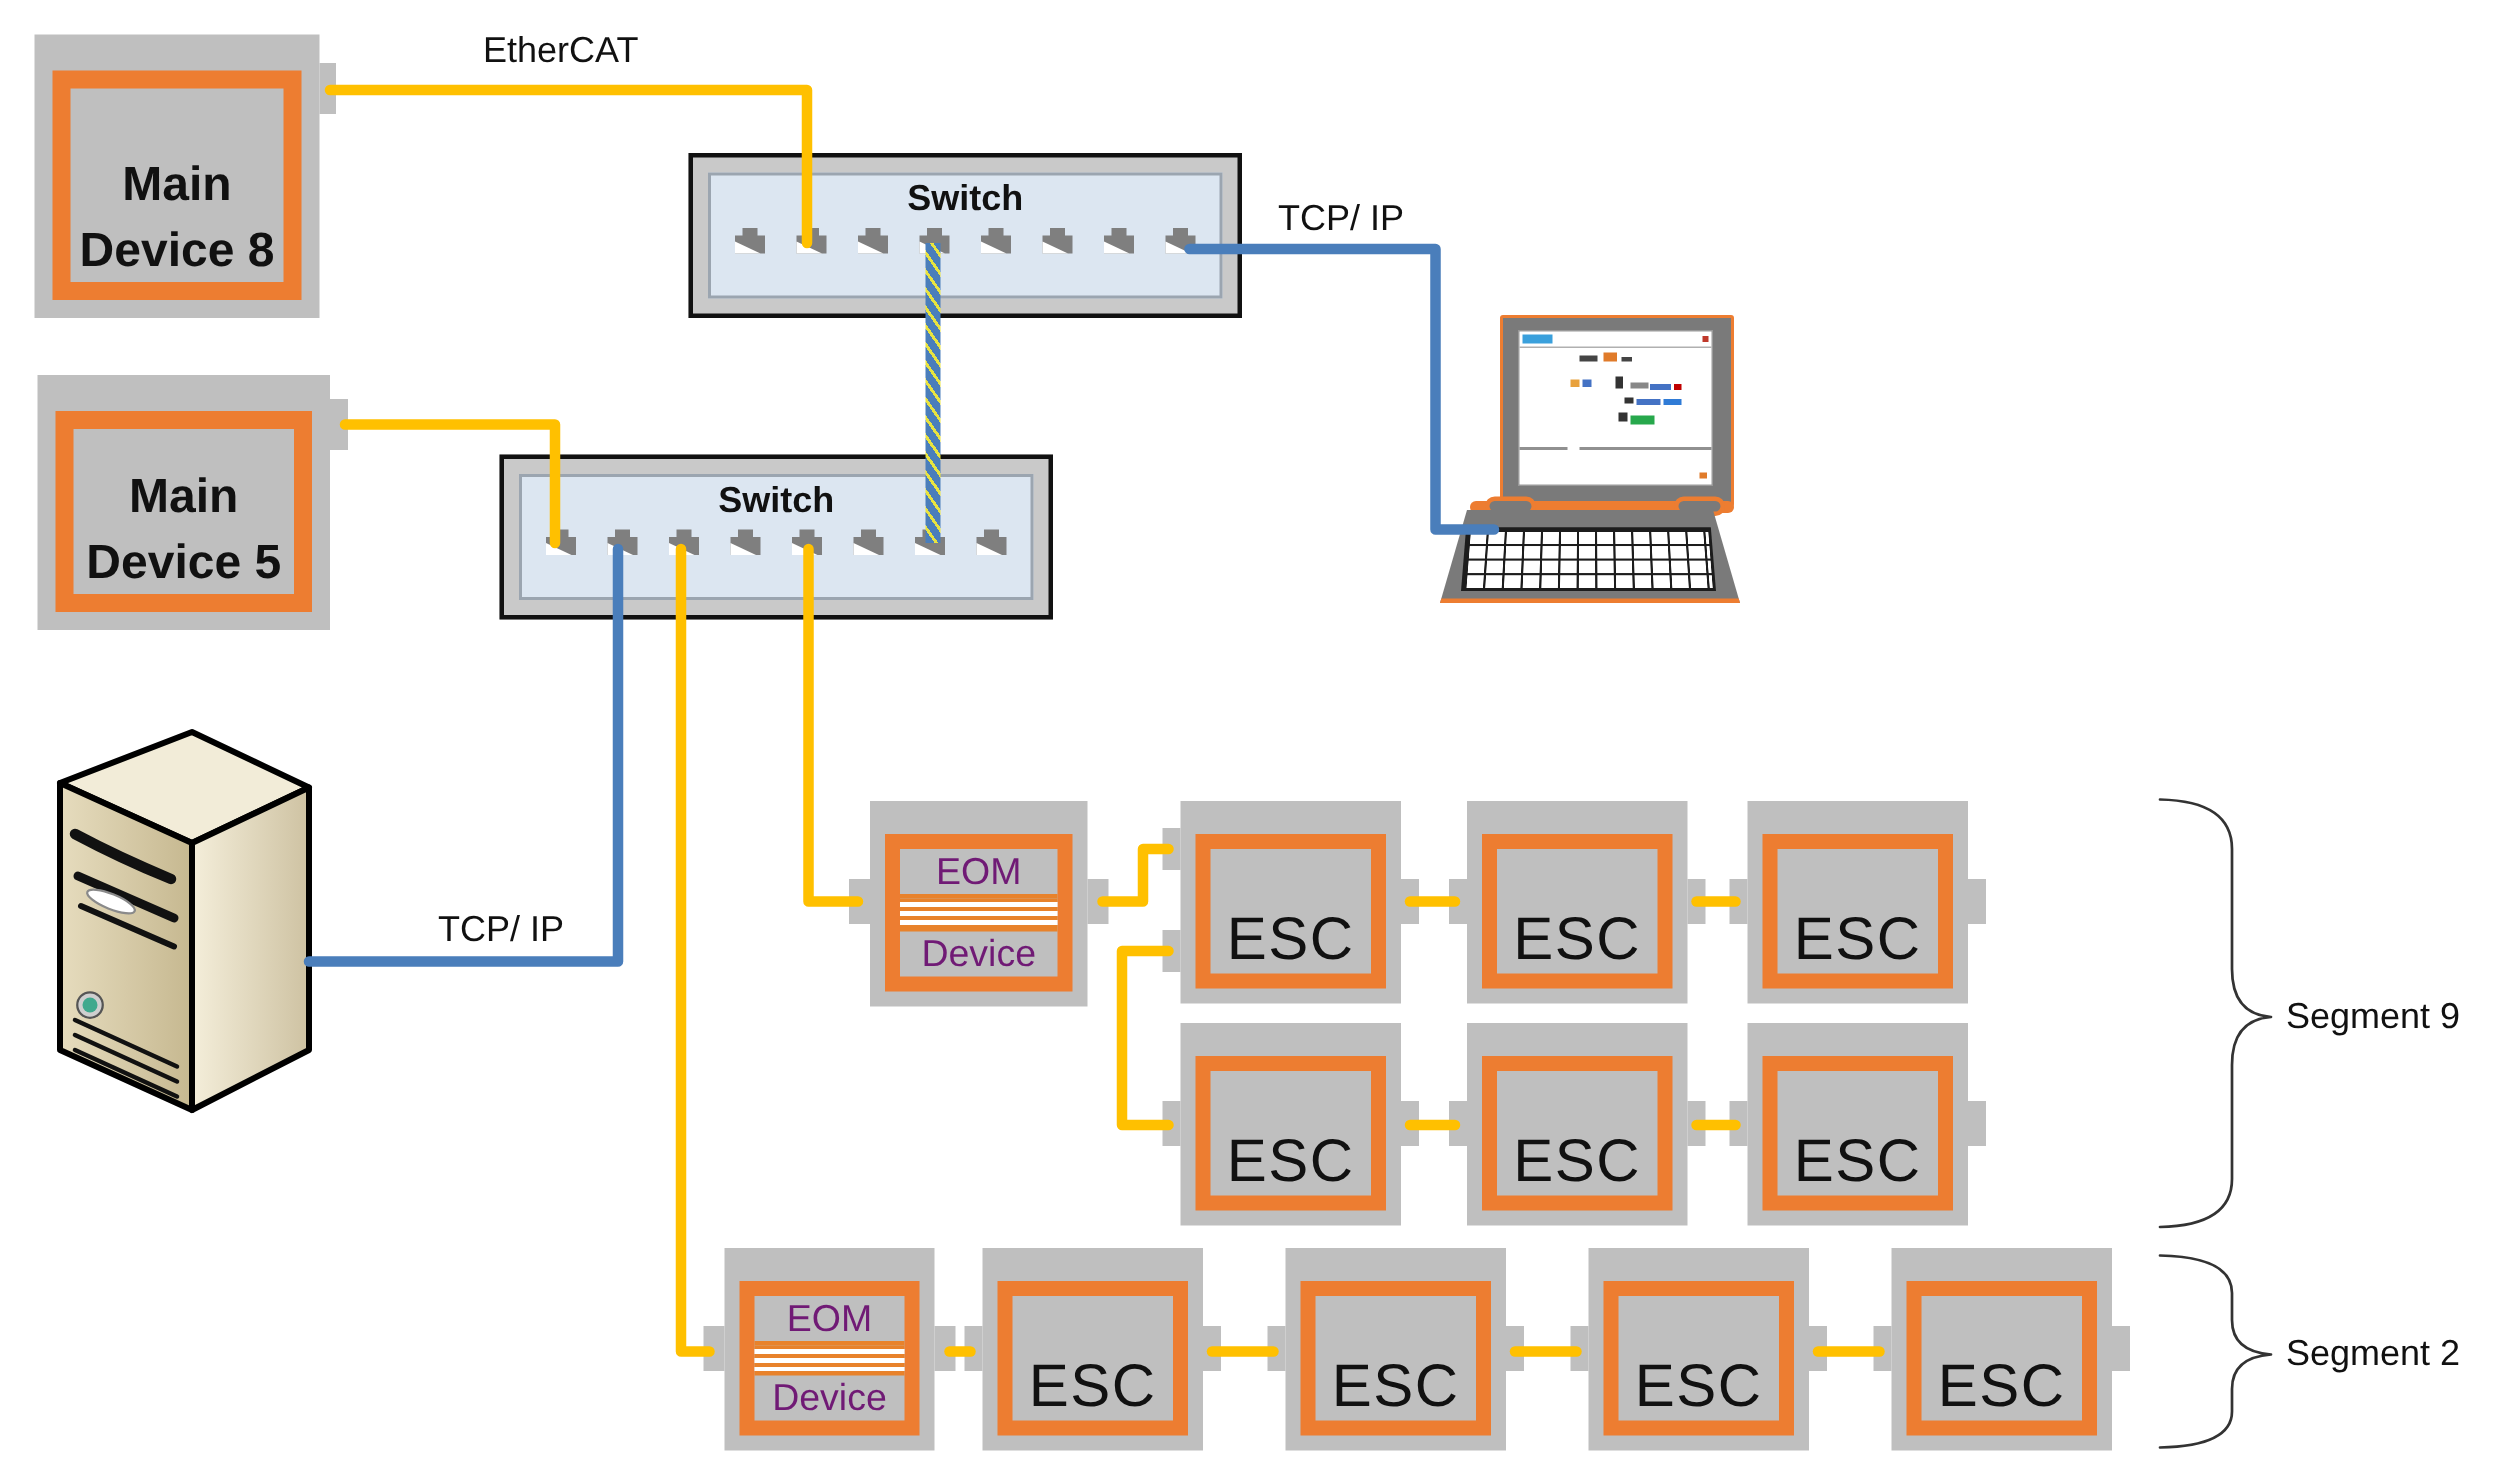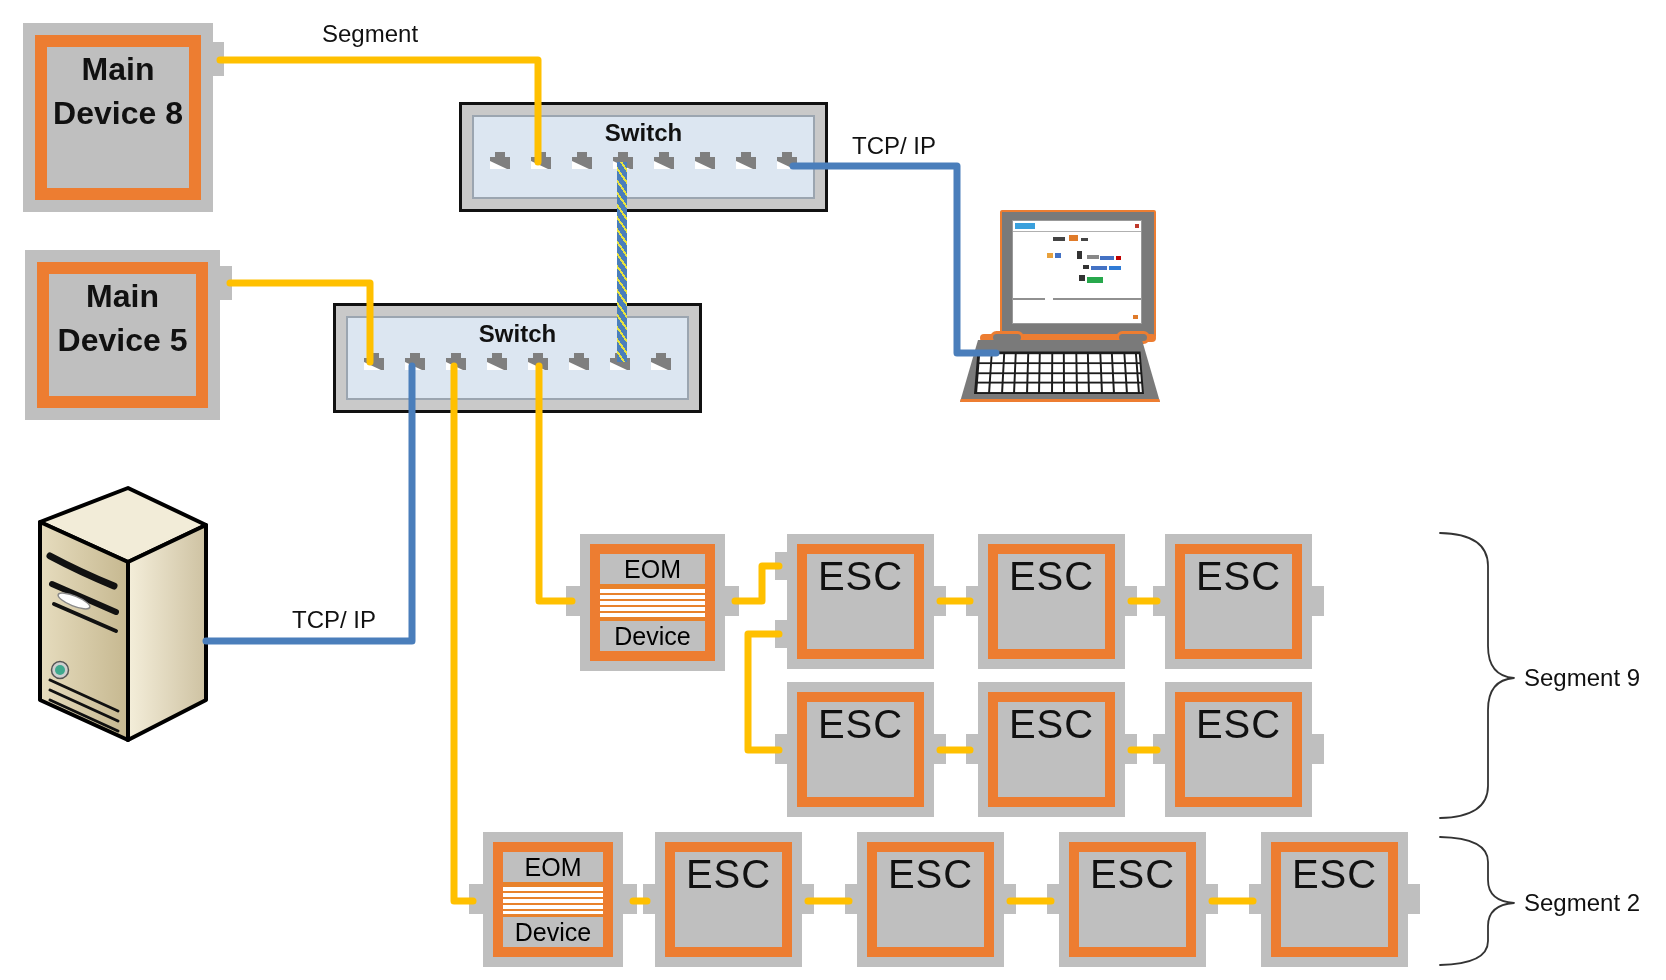--- a/index.html
+++ b/index.html
@@ -5,35 +5,35 @@
   :root{
     --orange:#ED7D31; --yellow:#FFC000; --blue:#4A7EBB;
     --gray:#BFBFBF; --portgray:#7F7F7F; --swfill:#DCE6F1; --swgray:#C9C9C9;
   }
   html,body{margin:0;padding:0;background:#fff;}
   body{width:1666px;height:980px;position:relative;overflow:hidden;
        font-family:"Liberation Sans",sans-serif;color:#1a1a1a;}
   
   .node{position:absolute;background:var(--gray);}
   .obox{position:absolute;inset:10px;border:10px solid var(--orange);background:var(--gray);
-        display:flex;flex-direction:column;align-items:center;justify-content:flex-start;}
+        display:flex;flex-direction:column;align-items:center;justify-content:flex-end;margin-top:12px;}
   .md .obox{inset:12px;border-width:12px;}
   .mdtext{font-size:32px;font-weight:bold;line-height:44px;text-align:center;color:#111;}
   .esctext{font-size:40px;color:#111;letter-spacing:1px;}
   .tab{position:absolute;background:var(--gray);}
   
   .switch{position:absolute;background:var(--swgray);border:3px solid #111;box-sizing:border-box;}
   .switch-inner{position:absolute;inset:10px;background:var(--swfill);border:2px solid #9BA5B0;}
   .switch-title{text-align:center;font-size:24px;font-weight:bold;margin-top:2px;color:#111;}
   .ports{display:flex;justify-content:space-between;padding:0 14px;margin-top:3px;}
   .port{width:24px;height:21px;}
   
   .eomstack{display:flex;flex-direction:column;width:100%;height:100%;}
   .eomrow{flex:0 0 30px;display:flex;align-items:center;justify-content:center;
-          font-size:25px;color:#000000;}
+          font-size:25px;color:#701a75;}
   .eomstripes{flex:1 1 auto;margin:0;border-top:3px solid #E8822B;border-bottom:3px solid #E8822B;
           background:repeating-linear-gradient(180deg,#E8822B 0 2.5px,#ffffff 2.5px 6px);}
   
   .lbl{position:absolute;font-size:24px;color:#111;white-space:nowrap;}
   
   .striped{position:absolute;left:617px;top:162px;width:10px;height:200px;
            background:repeating-linear-gradient(55deg,#4A7EBB 0 5px,#E8E33F 5px 7px);}
   
   .lid{position:absolute;left:1000px;top:210px;width:152px;height:124px;background:#7a7a7a;
        border:2px solid var(--orange);border-radius:2px;}
@@ -347,17 +347,17 @@
       <polyline points="412,366 412,641 206,641"></polyline>
     </g>
 
     <g stroke="#333" stroke-width="1.8">
       <path d="M1440,533 Q1488,534 1488,566 L1488,646 Q1488,676 1514,678 Q1488,680 1488,710 L1488,786 Q1488,817 1440,818"></path>
       <path d="M1440,837 Q1488,838 1488,862 L1488,880 Q1488,901 1514,903 Q1488,905 1488,926 L1488,941 Q1488,964 1440,965"></path>
     </g>
   </g>
 </svg>
 
-<div class="lbl" style="left:322px;top:20px;">Segment</div>
+<div class="lbl" style="left:322px;top:20px;">EtherCAT</div>
 <div class="lbl" style="left:852px;top:132px;">TCP/ IP</div>
 <div class="lbl" style="left:292px;top:606px;">TCP/ IP</div>
 <div class="lbl" style="left:1524px;top:664px;">Segment 9</div>
 <div class="lbl" style="left:1524px;top:889px;">Segment 2</div>
 
 </body></html>

